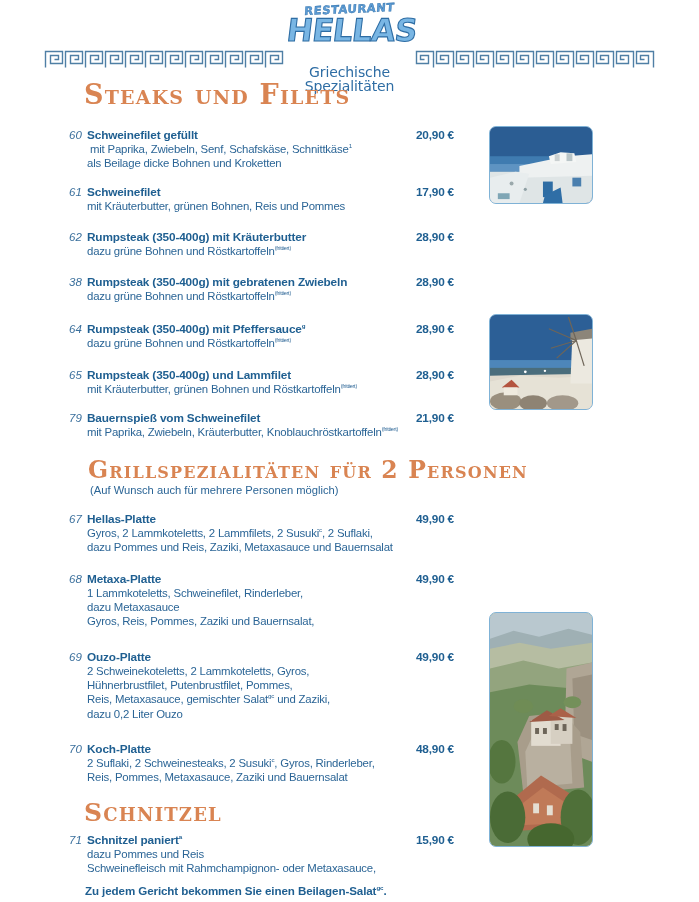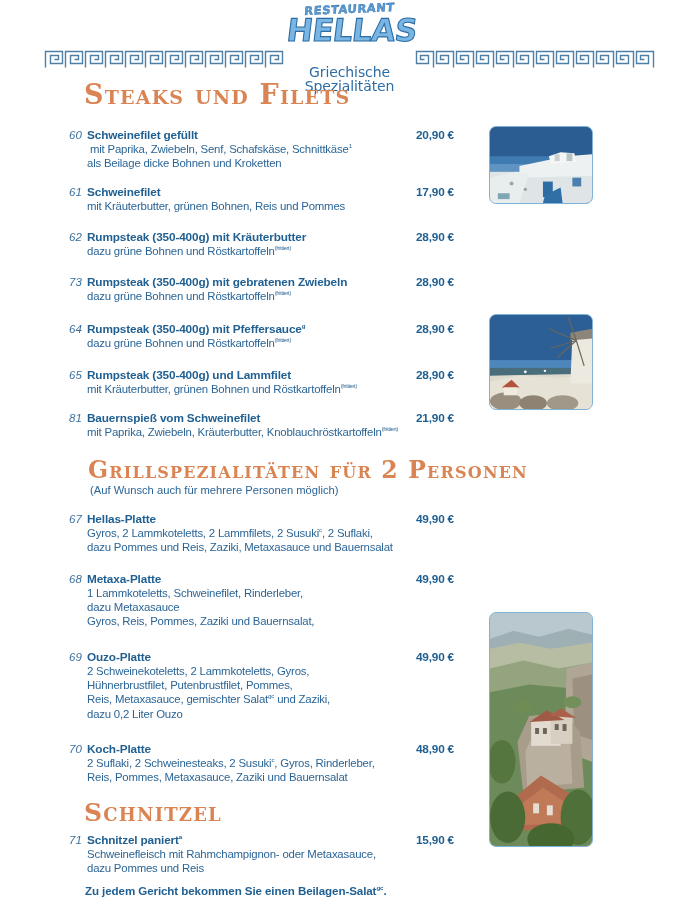--- a/index.html
+++ b/index.html
@@ -265,21 +265,21 @@
 <div class="item" style="left:44px; top:230px; width:440px;">
   <div class="num">62</div>
   <div class="body">
     <div class="title">Rumpsteak (350-400g) mit Kräuterbutter</div>
     <div class="desc">dazu grüne Bohnen und Röstkartoffeln<sup class="frit">(frittiert)</sup></div>
   </div>
   <div class="price">28,90 €</div>
 </div>
 
 <div class="item" style="left:44px; top:275px; width:440px;">
-  <div class="num">73</div>
+  <div class="num">38</div>
   <div class="body">
     <div class="title">Rumpsteak (350-400g) mit gebratenen Zwiebeln</div>
     <div class="desc">dazu grüne Bohnen und Röstkartoffeln<sup class="frit">(frittiert)</sup></div>
   </div>
   <div class="price">28,90 €</div>
 </div>
 
 <div class="item" style="left:44px; top:322px; width:440px;">
   <div class="num">64</div>
   <div class="body">
@@ -292,21 +292,21 @@
 <div class="item" style="left:44px; top:368px; width:440px;">
   <div class="num">65</div>
   <div class="body">
     <div class="title">Rumpsteak (350-400g) und Lammfilet</div>
     <div class="desc">mit Kräuterbutter, grünen Bohnen und Röstkartoffeln<sup class="frit">(frittiert)</sup></div>
   </div>
   <div class="price">28,90 €</div>
 </div>
 
 <div class="item" style="left:44px; top:411px; width:440px;">
-  <div class="num">81</div>
+  <div class="num">79</div>
   <div class="body">
     <div class="title">Bauernspieß vom Schweinefilet</div>
     <div class="desc">mit Paprika, Zwiebeln, Kräuterbutter, Knoblauchröstkartoffeln<sup class="frit">(frittiert)</sup></div>
   </div>
   <div class="price">21,90 €</div>
 </div>
 
 <div class="item" style="left:44px; top:512px; width:440px;">
   <div class="num">67</div>
   <div class="body">
@@ -347,22 +347,22 @@
     <div class="desc">2 Suflaki, 2 Schweinesteaks, 2 Susuki<sup>c</sup>, Gyros, Rinderleber,</div>
     <div class="desc">Reis, Pommes, Metaxasauce, Zaziki und Bauernsalat</div>
   </div>
   <div class="price">48,90 €</div>
 </div>
 
 <div class="item" style="left:44px; top:833px; width:440px;">
   <div class="num">71</div>
   <div class="body">
     <div class="title"><span>Schnitzel paniert</span><sup>a</sup></div>
+    <div class="desc">dazu Pommes und Reis</div>
     <div class="desc">Schweinefleisch mit Rahmchampignon- oder Metaxasauce,</div>
-    <div class="desc">dazu Pommes und Reis</div>
   </div>
   <div class="price">15,90 €</div>
 </div>
 
 <div id="bottom-note">Zu jedem Gericht bekommen Sie einen Beilagen-Salat<sup>gc</sup>.</div>
 
 <div class="photo" style="left:489px; top:126px; width:104px; height:78px;">
   <svg viewBox="0 0 104 78" preserveAspectRatio="none">
     <rect x="0" y="0" width="104" height="78" fill="#2d5f94"></rect>
     <rect x="0" y="0" width="104" height="34" fill="#2b5d93"></rect>

